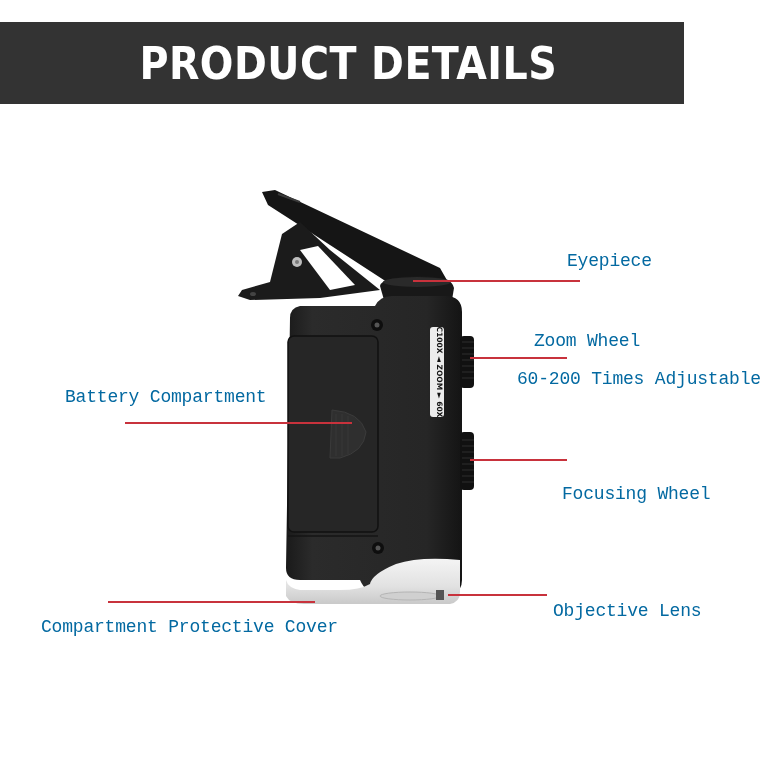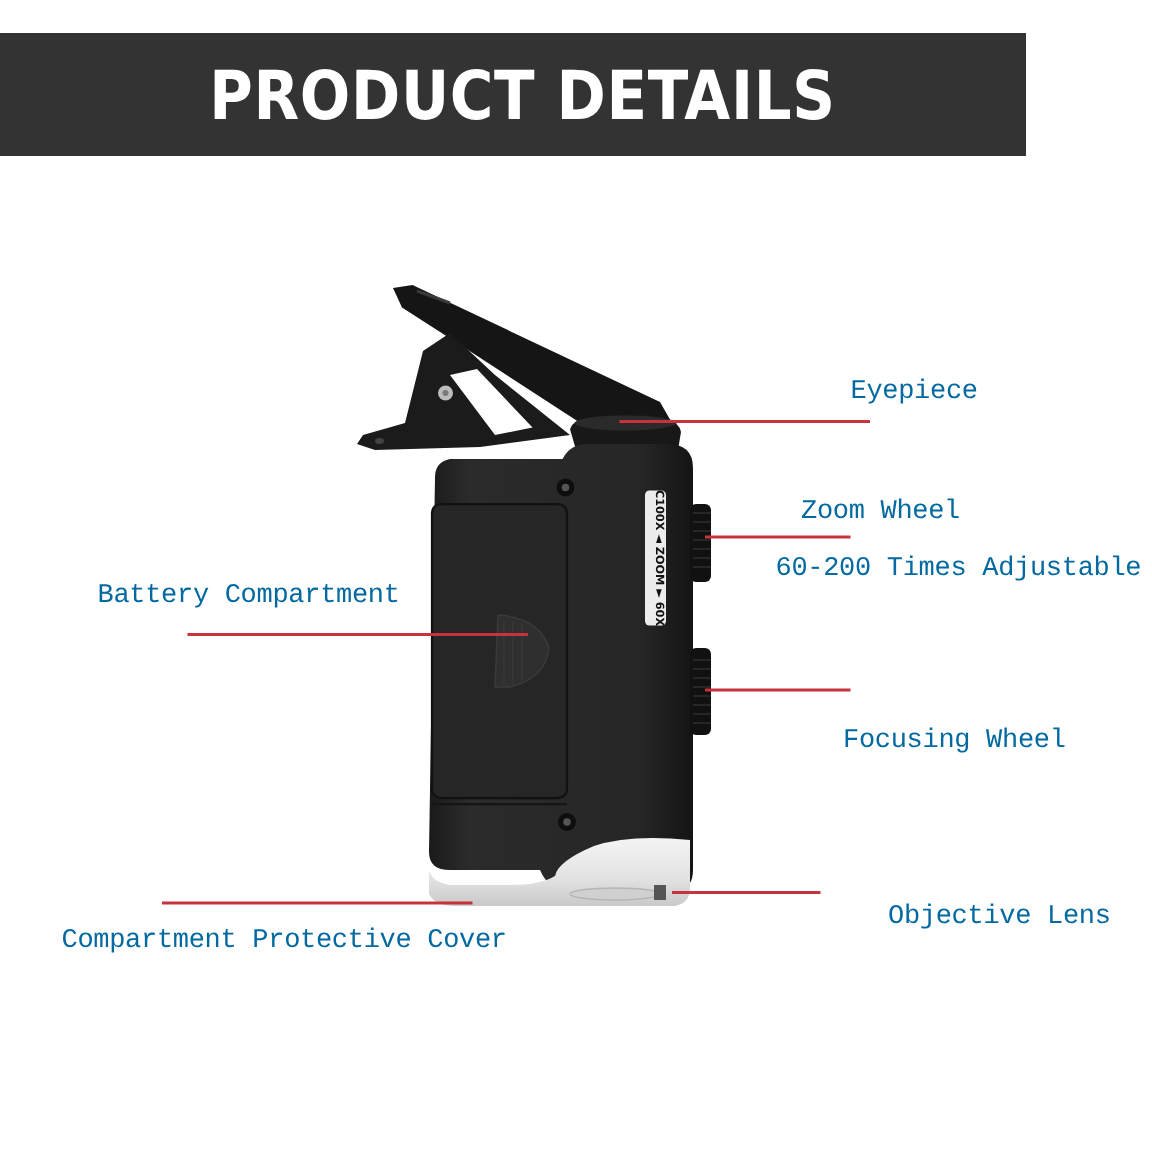--- a/index.html
+++ b/index.html
@@ -106,14 +106,14 @@
 <div class="line" style="left:125px; top:422px; width:227px;"></div>
 <div class="line" style="left:470px; top:459px; width:97px;"></div>
 <div class="line" style="left:448px; top:594px; width:99px;"></div>
 <div class="line" style="left:108px; top:601px; width:207px;"></div>
 
 <div class="label" style="left:567px; top:251px;">Eyepiece</div>
 <div class="label" style="left:534px; top:331px;">Zoom Wheel</div>
 <div class="label" style="left:517px; top:369px;">60-200 Times Adjustable</div>
 <div class="label" style="left:28px; top:387px;margin-left:37px;">Battery Compartment</div>
 <div class="label" style="left:562px; top:484px;">Focusing Wheel</div>
-<div class="label" style="left:553px; top:601px;margin-left:39px;">Objective Lens</div>
+<div class="label" style="left:553px; top:601px;">Objective Lens</div>
 <div class="label" style="left:41px; top:617px;">Compartment Protective Cover</div>
 
 </body></html>

